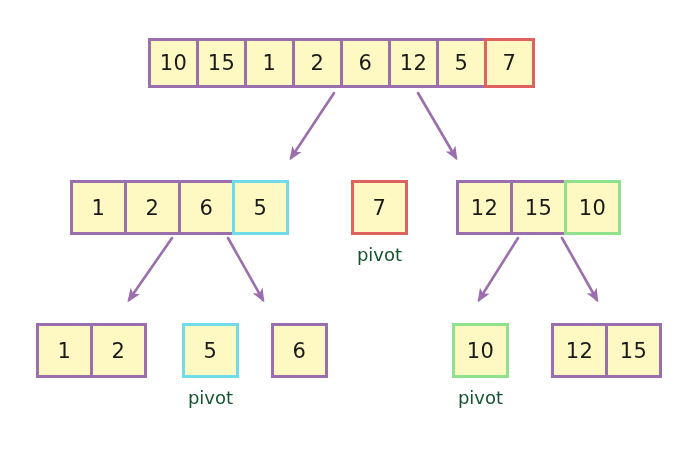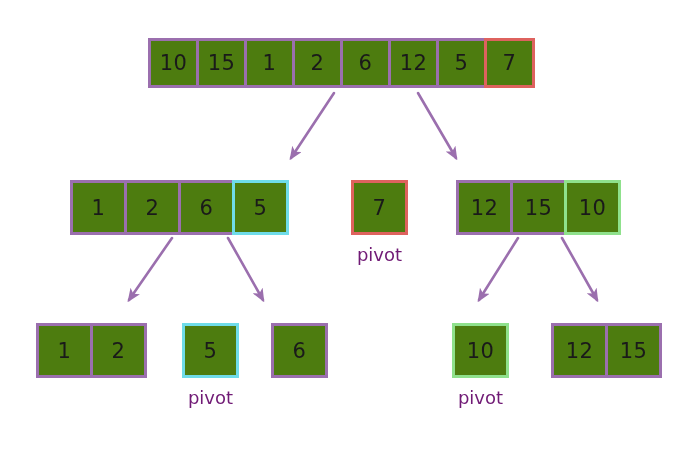--- a/index.html
+++ b/index.html
@@ -36,21 +36,21 @@
     display: flex;
     flex-direction: row;
     align-items: flex-start;
   }
 
   .cell {
     box-sizing: border-box;
     display: flex;
     align-items: center;
     justify-content: center;
-    background: #4d7c0f;
+    background: #fef9c3;
     font-family: "DejaVu Sans", sans-serif;
     color: #1a1a1a;
     letter-spacing: 0.5px;
   }
 
   
   .cell.purple {
     border: 3px solid #9B6FAE;
   }
   .cell.purple + .cell.purple {
@@ -83,21 +83,21 @@
   
   .row-1 .cell { width: 51px; height: 50px; font-size: 21px; }
   .row-2 .cell { width: 57px; height: 55px; font-size: 21px; }
   .row-3 .cell { width: 57px; height: 55px; font-size: 21px; }
 
   
   .pivot-label {
     position: absolute;
     font-family: "DejaVu Sans", sans-serif;
     font-size: 18px;
-    color: #701a75;
+    color: #14532d;
     white-space: nowrap;
     text-align: center;
   }
 </style>
 </head>
 <body>
 
 <div id="diagram">
 
   <svg class="arrow-layer" width="696" height="450" viewBox="0 0 696 450" xmlns="http://www.w3.org/2000/svg">

